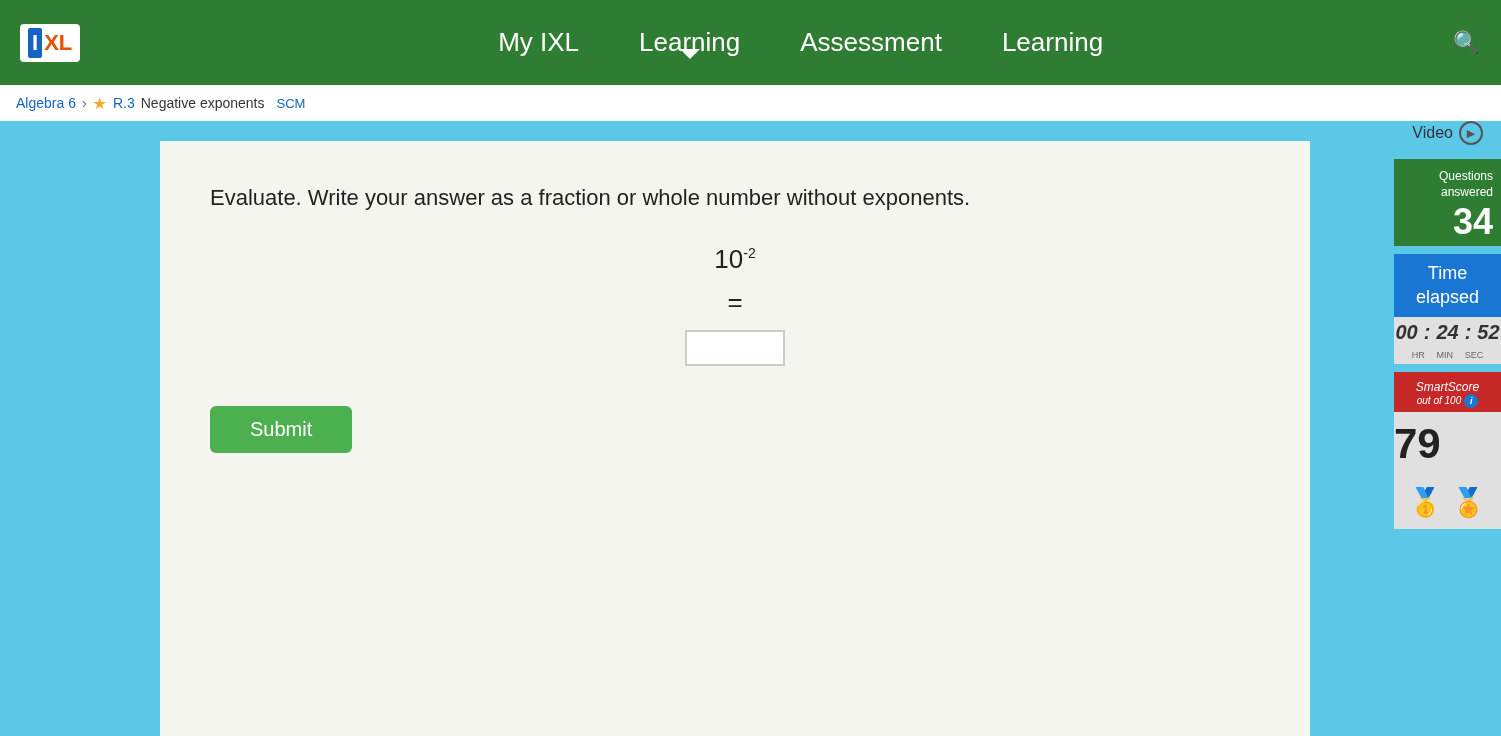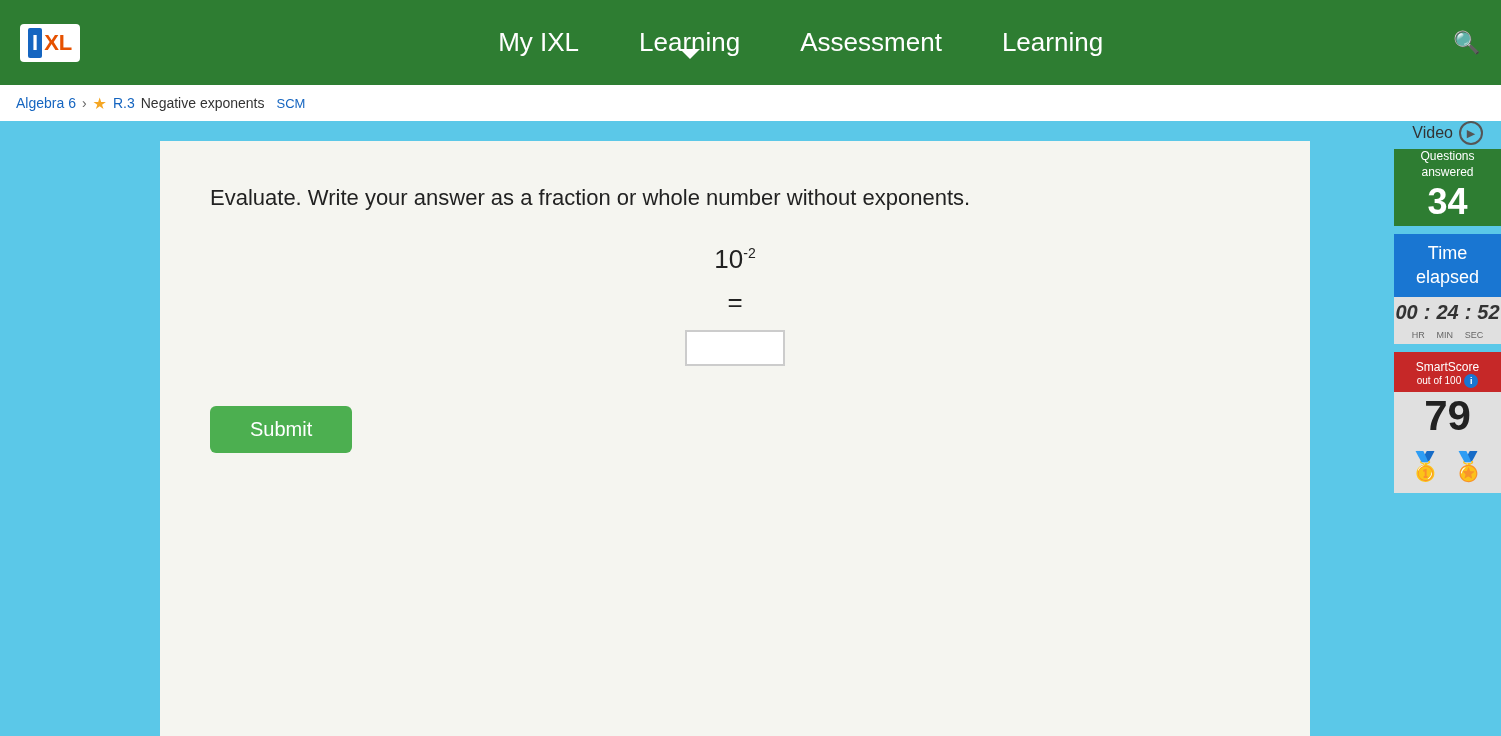--- a/index.html
+++ b/index.html
@@ -173,43 +173,43 @@
       top: 121px;
     }
 
     .video-btn {
       display: flex;
       align-items: center;
       gap: 6px;
       color: #333;
       font-size: 16px;
       cursor: pointer;
-      margin-bottom: 4px;
+      margin-bottom: 14px;
       padding-right: 8px;
       align-self: flex-end;
       margin-right: 10px;
     }
     .video-circle {
       width: 24px;
       height: 24px;
       border-radius: 50%;
       border: 2px solid #555;
       display: flex;
       align-items: center;
       justify-content: center;
       font-size: 11px;
       color: #555;
     }
 
     .questions-answered-box {
       background: #2e7d32;
       color: white;
       width: 107px;
-      padding: 0 8px 6px 8px;
-      text-align: center;
+      padding: 10px 8px 6px 8px;
+      text-align: right;
       font-size: 12px;
       line-height: 1.3;
     }
     .questions-answered-box .label {
       font-size: 12px;
       line-height: 1.3;
       margin-bottom: 4px;
     }
     .questions-answered-box .count {
       font-size: 36px;
@@ -252,20 +252,21 @@
     }
 
     .smart-score-box {
       background: #c62828;
       color: white;
       width: 107px;
       padding: 8px 8px 4px 8px;
       text-align: center;
       font-size: 12px;
       margin-top: 8px;
+      font-style: italic;
     }
     .smart-score-box .label {
       font-size: 12px;
     }
     .smart-score-box .sub-label {
       font-size: 10px;
       display: flex;
       align-items: center;
       justify-content: center;
       gap: 3px;
@@ -281,23 +282,22 @@
       align-items: center;
       justify-content: center;
       font-weight: bold;
       cursor: pointer;
     }
     .smart-score-value {
       font-size: 42px;
       font-weight: bold;
       color: #222;
       background: #e0e0e0;
-      padding: 0 0;
+      padding: 8px 0;
       width: 107px;
-      text-align: center;
     }
 
     .badge-row {
       display: flex;
       justify-content: center;
       gap: 8px;
       width: 107px;
       padding: 10px 0;
       background: #e0e0e0;
     }

